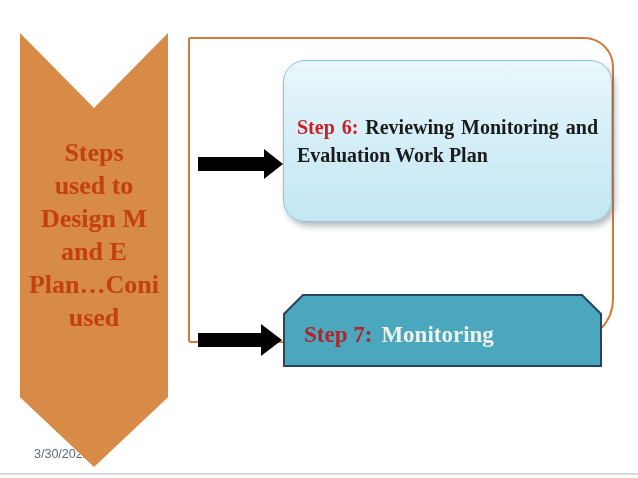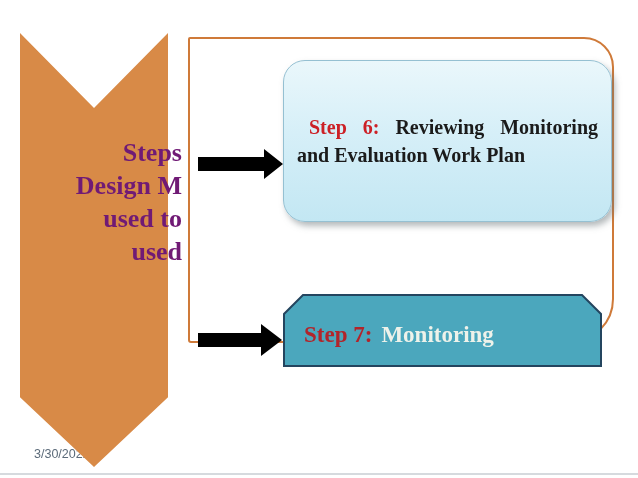--- a/index.html
+++ b/index.html
@@ -23,21 +23,21 @@
   }
   
   .banner{
     position:absolute;left:20px;top:33px;width:148px;height:434px;
     background:#d88a47;
     clip-path:polygon(0% 0%,50% 17.3%,100% 0%,100% 83.9%,50% 100%,0% 83.9%);
     z-index:2;
   }
   .banner-text{
     position:absolute;left:6px;top:136px;width:176px;
-    text-align:right;color:#701a75;font-weight:bold;
+    text-align:center;color:#c2410c;font-weight:bold;
     font-size:26px;line-height:33px;z-index:3;
   }
   
   .frame{
     position:absolute;left:188px;top:37px;width:422px;height:302px;
     border:2px solid #cf7a39;
     border-radius:2px 30px 44px 3px;
     z-index:1;
   }
   
@@ -48,21 +48,21 @@
     border-radius:22px;
     box-shadow:3px 4px 6px rgba(105,115,120,0.5);
     display:flex;align-items:center;
     z-index:4;
   }
   .step6-text{
     padding:0 13px;width:100%;
     text-align:justify;
     font-size:20px;font-weight:bold;line-height:28px;color:#1b1b1b;
   }
-  .step6-text .lbl{color:#cc2026;margin-left:12px;}
+  .step6-text .lbl{color:#cc2026;}
   
   .step7{
     position:absolute;left:283px;top:294px;width:380px;height:73px;z-index:4;
   }
   .step7 svg{display:block;}
   .step7-text{
     position:absolute;left:21px;top:0;height:100%;width:290px;
     display:flex;align-items:center;
     font-size:23px;font-weight:bold;color:#eef2ea;
     padding-top:8px;box-sizing:border-box;
@@ -78,22 +78,24 @@
 
 <div class="slide">
 
   <div class="bottom-edge"></div>
 
   <div class="date">3/30/2022</div>
 
   <div class="banner"></div>
   <div class="banner-text">
     <div>Steps</div>
+    <div>used to</div>
     <div>Design M</div>
-    <div>used to</div>
+    <div>and E</div>
+    <div>Plan…Coni</div>
     <div>used</div>
   </div>
 
   <div class="frame"></div>
 
   <div class="step6">
     <div class="step6-text"><span class="lbl">Step 6:</span> <span>Reviewing Monitoring and Evaluation Work Plan</span></div>
   </div>
 
   <div class="step7">

